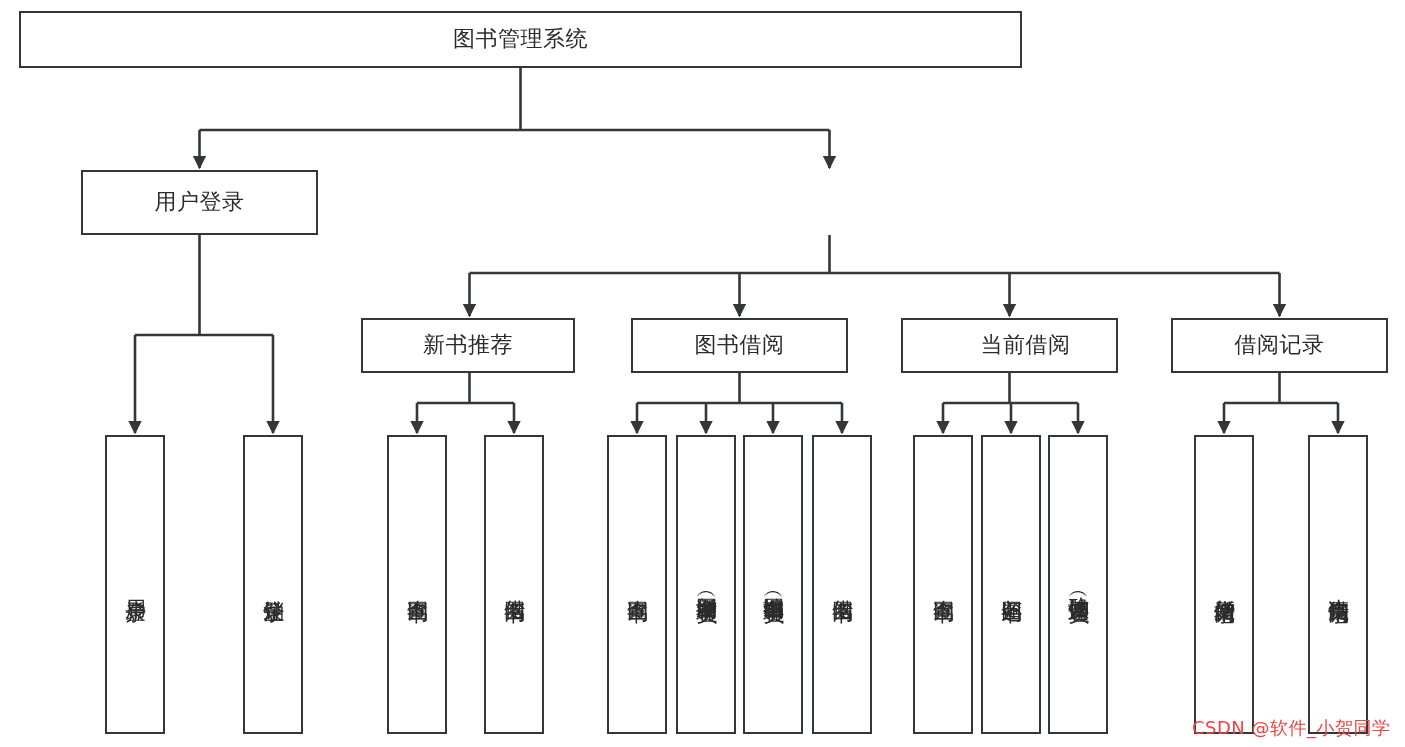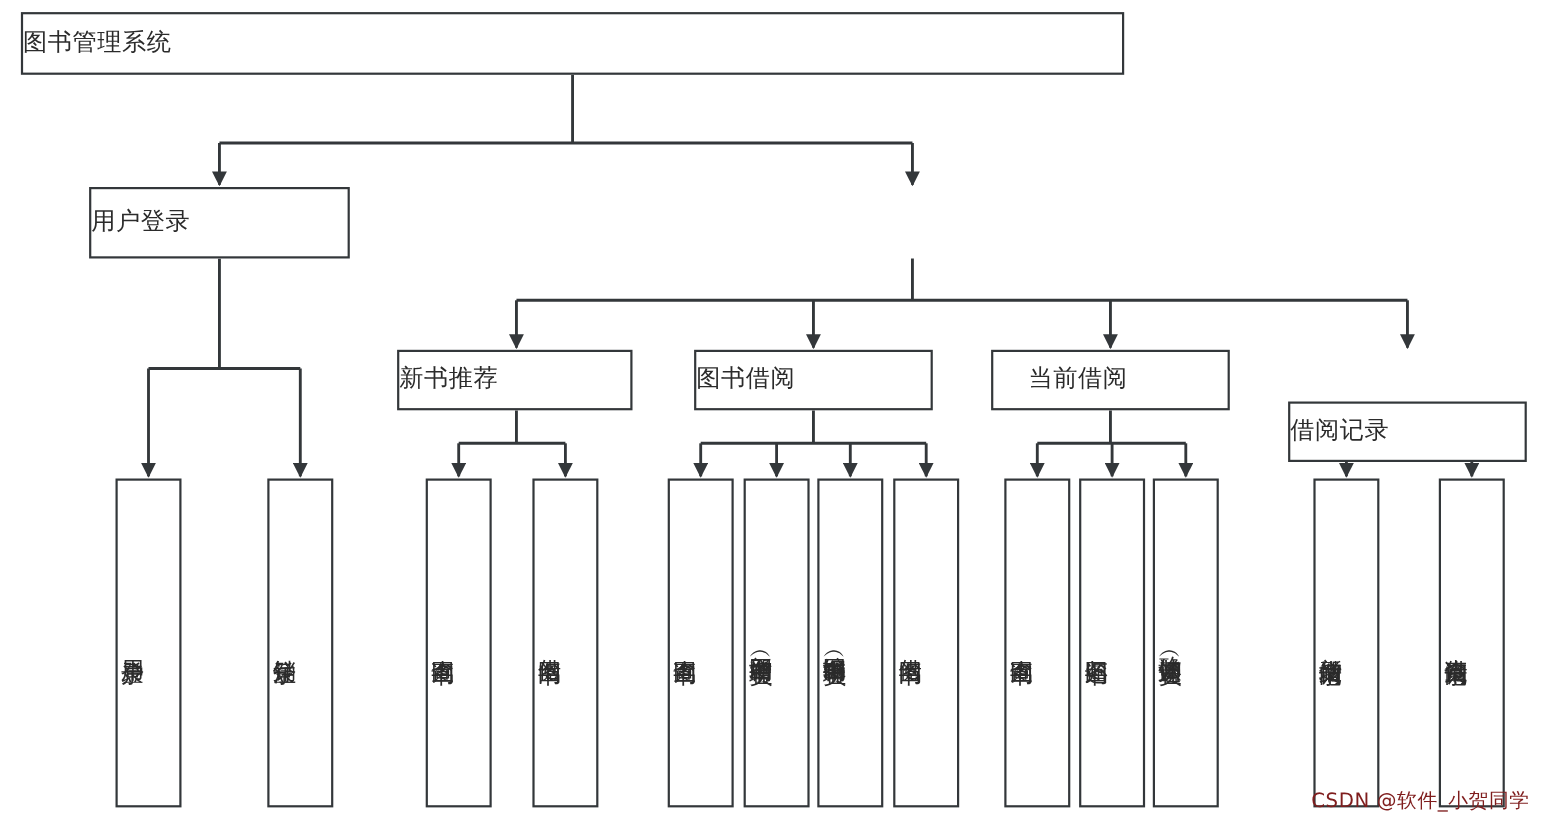--- a/index.html
+++ b/index.html
@@ -29,21 +29,21 @@
     height: 747px;
     display: block;
   }
   .node-box {
     position: absolute;
     box-sizing: border-box;
     background: #ffffff;
     border: 2.5px solid #33373a;
     display: flex;
     align-items: center;
-    justify-content: flex-start;
+    justify-content: center;
     overflow: hidden;
   }
   .node-label-h {
     font-size: 22px;
     line-height: 1.1;
     color: #2b2b2b;
     white-space: nowrap;
     letter-spacing: 0.5px;
   }
   .node-label-v {
@@ -123,21 +123,21 @@
 
   <div class="node-box" id="node-l2-0" style="left: 361px; top: 318px; width: 214px; height: 55px; border-color: rgb(51, 55, 58);">
     <span class="node-label-h">新书推荐</span>
   </div>
   <div class="node-box" id="node-l2-1" style="left: 631px; top: 318px; width: 217px; height: 55px; border-color: rgb(51, 55, 58);">
     <span class="node-label-h">图书借阅</span>
   </div>
   <div class="node-box" id="node-l2-2" style="left: 901px; top: 318px; width: 217px; height: 55px; border-color: rgb(51, 55, 58); padding-left: 32px;">
     <span class="node-label-h">当前借阅</span>
   </div>
-  <div class="node-box" id="node-l2-3" style="left: 1171px; top: 318px; width: 217px; height: 55px; border-color: rgb(51, 55, 58); margin-top: 47px;">
+  <div class="node-box" id="node-l2-3" style="left: 1171px; top: 318px; width: 217px; height: 55px; border-color: rgb(51, 55, 58);">
     <span class="node-label-h">借阅记录</span>
   </div>
 
   <div class="node-box" id="node-leaf-0" style="left: 105px; top: 435px; width: 60px; height: 299px; border-color: rgb(51, 55, 58);">
     <span class="node-label-v">用户登录</span>
   </div>
   <div class="node-box" id="node-leaf-1" style="left: 243px; top: 435px; width: 60px; height: 299px; border-color: rgb(51, 55, 58);">
     <span class="node-label-v">注销登录</span>
   </div>
   <div class="node-box" id="node-leaf-2" style="left: 387px; top: 435px; width: 60px; height: 299px; border-color: rgb(51, 55, 58);">
@@ -167,15 +167,15 @@
   <div class="node-box" id="node-leaf-10" style="left: 1048px; top: 435px; width: 60px; height: 299px; border-color: rgb(51, 55, 58);">
     <span class="node-label-v">确认归还（管理员）</span>
   </div>
   <div class="node-box" id="node-leaf-11" style="left: 1194px; top: 435px; width: 60px; height: 299px; border-color: rgb(51, 55, 58);">
     <span class="node-label-v">新增借阅记录</span>
   </div>
   <div class="node-box" id="node-leaf-12" style="left: 1308px; top: 435px; width: 60px; height: 299px; border-color: rgb(51, 55, 58);">
     <span class="node-label-v">查询借阅记录</span>
   </div>
 
-  <div class="watermark" id="watermark" style="left: 1192px; top: 716px; color: #7f1d1d;">CSDN @软件_小贺同学</div>
+  <div class="watermark" id="watermark" style="left: 1192px; top: 716px; color: #ef4444;">CSDN @软件_小贺同学</div>
 
 </div>
 
 </body></html>

